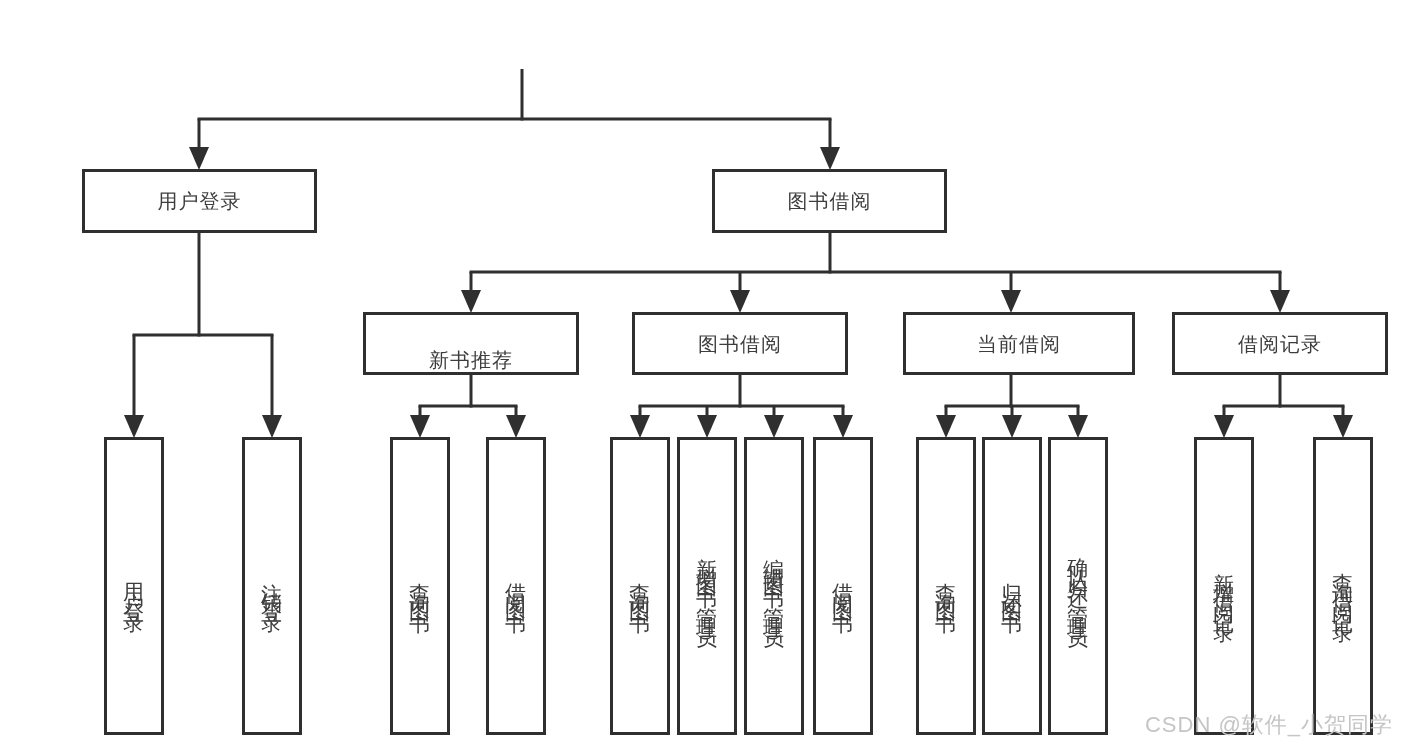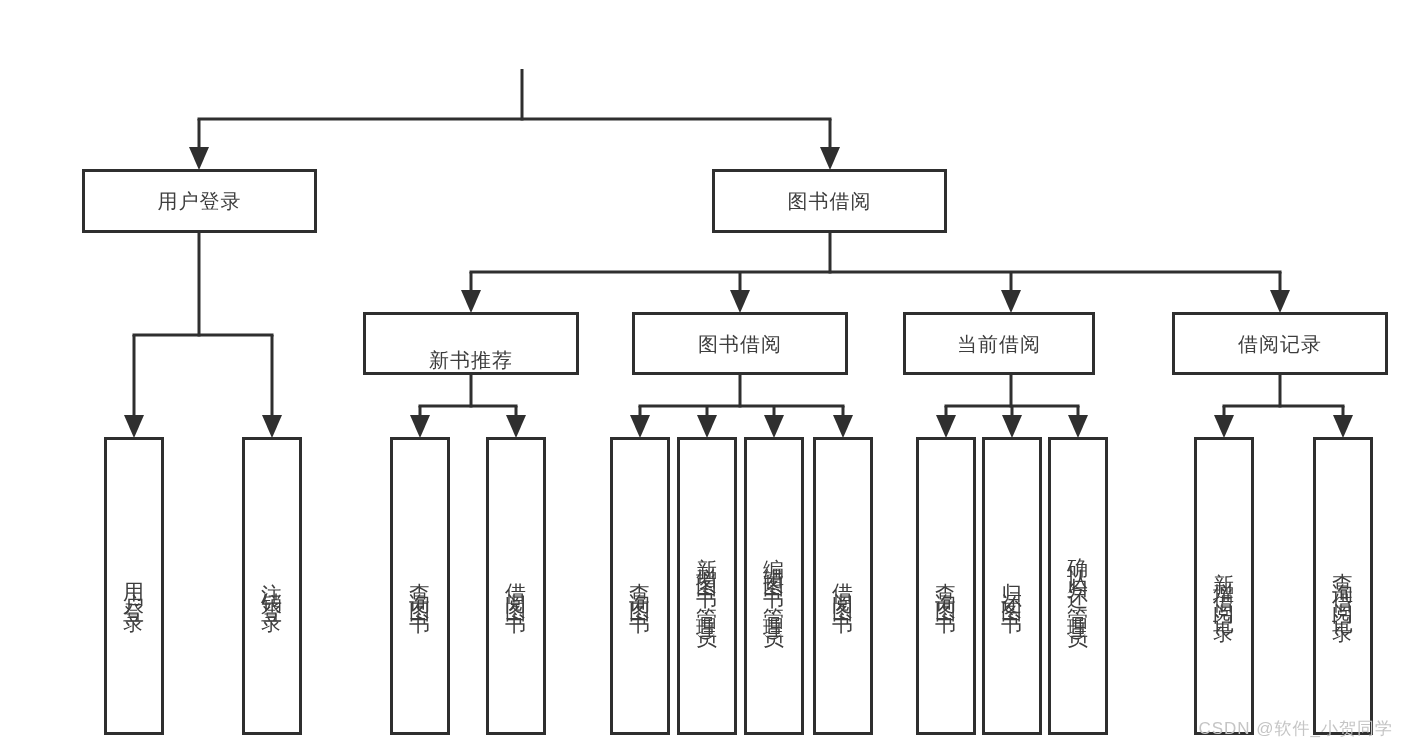--- a/index.html
+++ b/index.html
@@ -39,40 +39,40 @@
     line-height:1;
   }
   
   #n-root{left:21px;top:13px;width:1003px;height:56px;}
   
   #n-user-login{left:82px;top:169px;width:235px;height:64px;}
   #n-book-mgmt{left:712px;top:169px;width:235px;height:64px;}
   
   #n-new-book-rec{left:363px;top:312px;width:216px;height:63px;align-items:flex-end;}
   #n-book-borrow{left:632px;top:312px;width:216px;height:63px;}
-  #n-current-borrow{left:903px;top:312px;width:192px;height:63px;}
+  #n-current-borrow{left:903px;top:312px;width:232px;height:63px;}
   #n-borrow-record{left:1172px;top:312px;width:216px;height:63px;}
   
   .node.v{top:437px;width:60px;height:298px;}
   #n-leaf-user-login{left:104px;}
   #n-leaf-logout{left:242px;}
   #n-leaf-query-books-rec{left:390px;}
   #n-leaf-borrow-books-rec{left:486px;}
   #n-leaf-query-books-borrow{left:610px;}
   #n-leaf-add-books{left:677px;}
   #n-leaf-edit-books{left:744px;}
   #n-leaf-borrow-books-borrow{left:813px;}
   #n-leaf-query-books-current{left:916px;}
   #n-leaf-return-books{left:982px;}
   #n-leaf-confirm-return{left:1048px;}
   #n-leaf-add-record{left:1194px;}
   #n-leaf-query-record{left:1313px;}
   .watermark{
     position:absolute;right:12px;bottom:7px;
-    font-size:17px;letter-spacing:1px;
+    font-size:22px;letter-spacing:1px;
     color:var(--watermark);
     z-index:5;white-space:nowrap;
   }
 </style>
 </head>
 <body>
 
 <div class="stage">
 
   <svg class="connectors" id="connector-svg" viewBox="0 0 1405 747" xmlns="http://www.w3.org/2000/svg">

